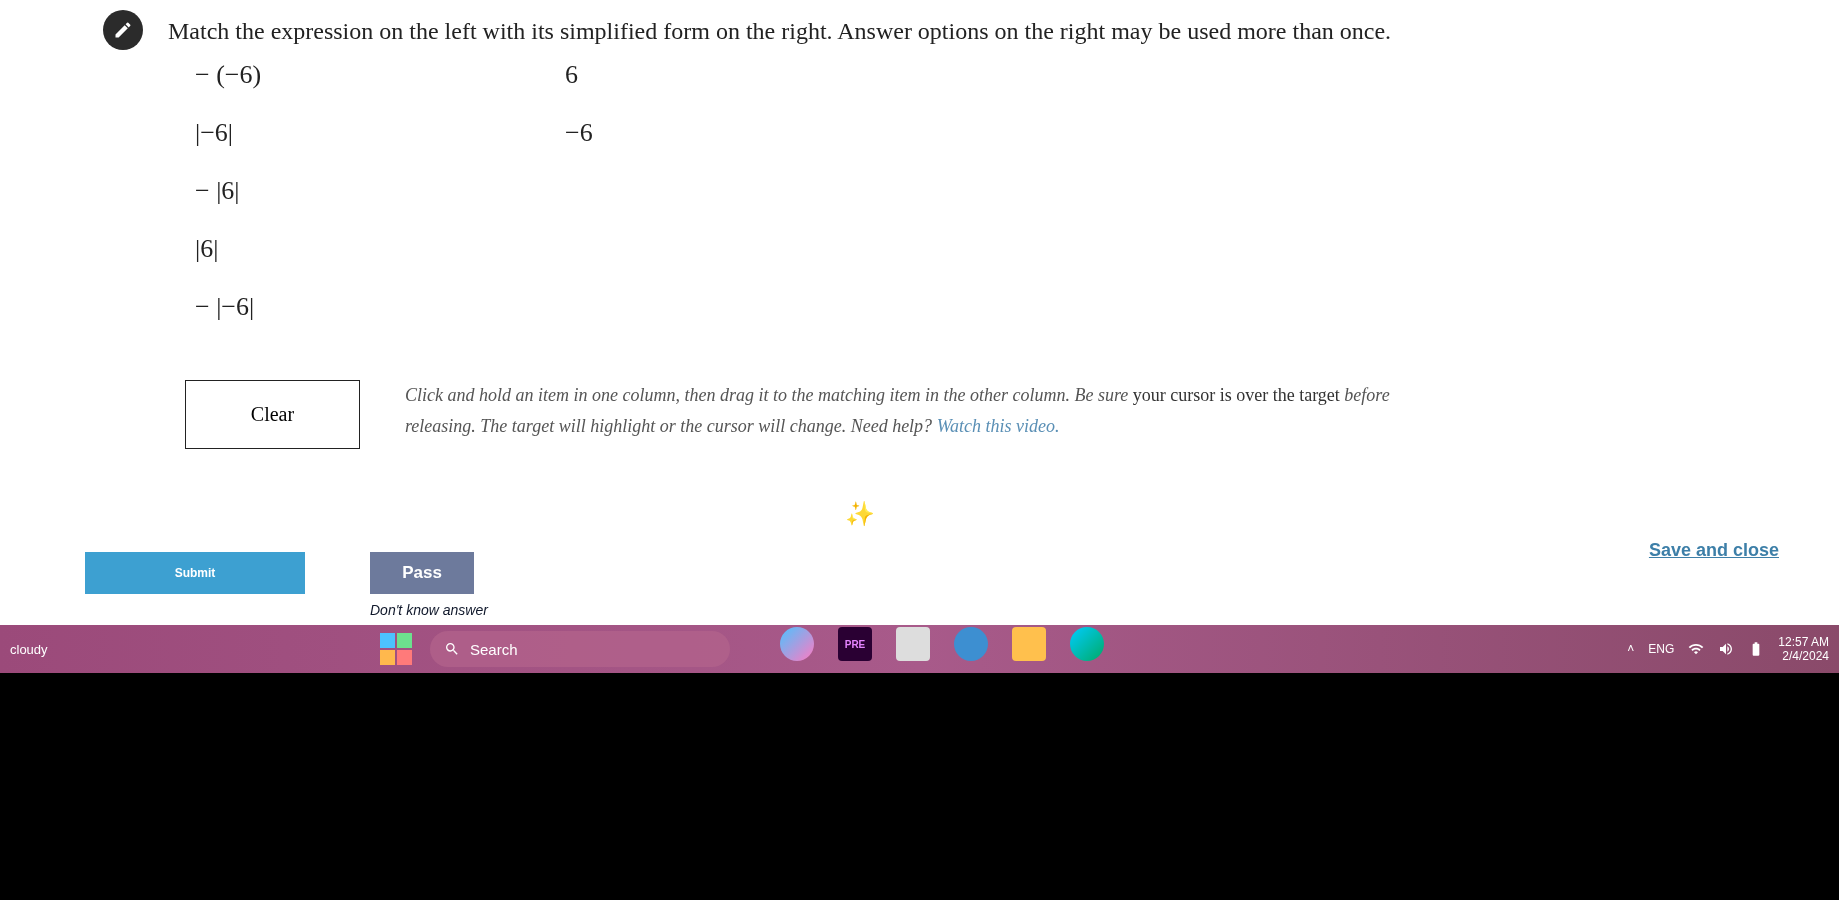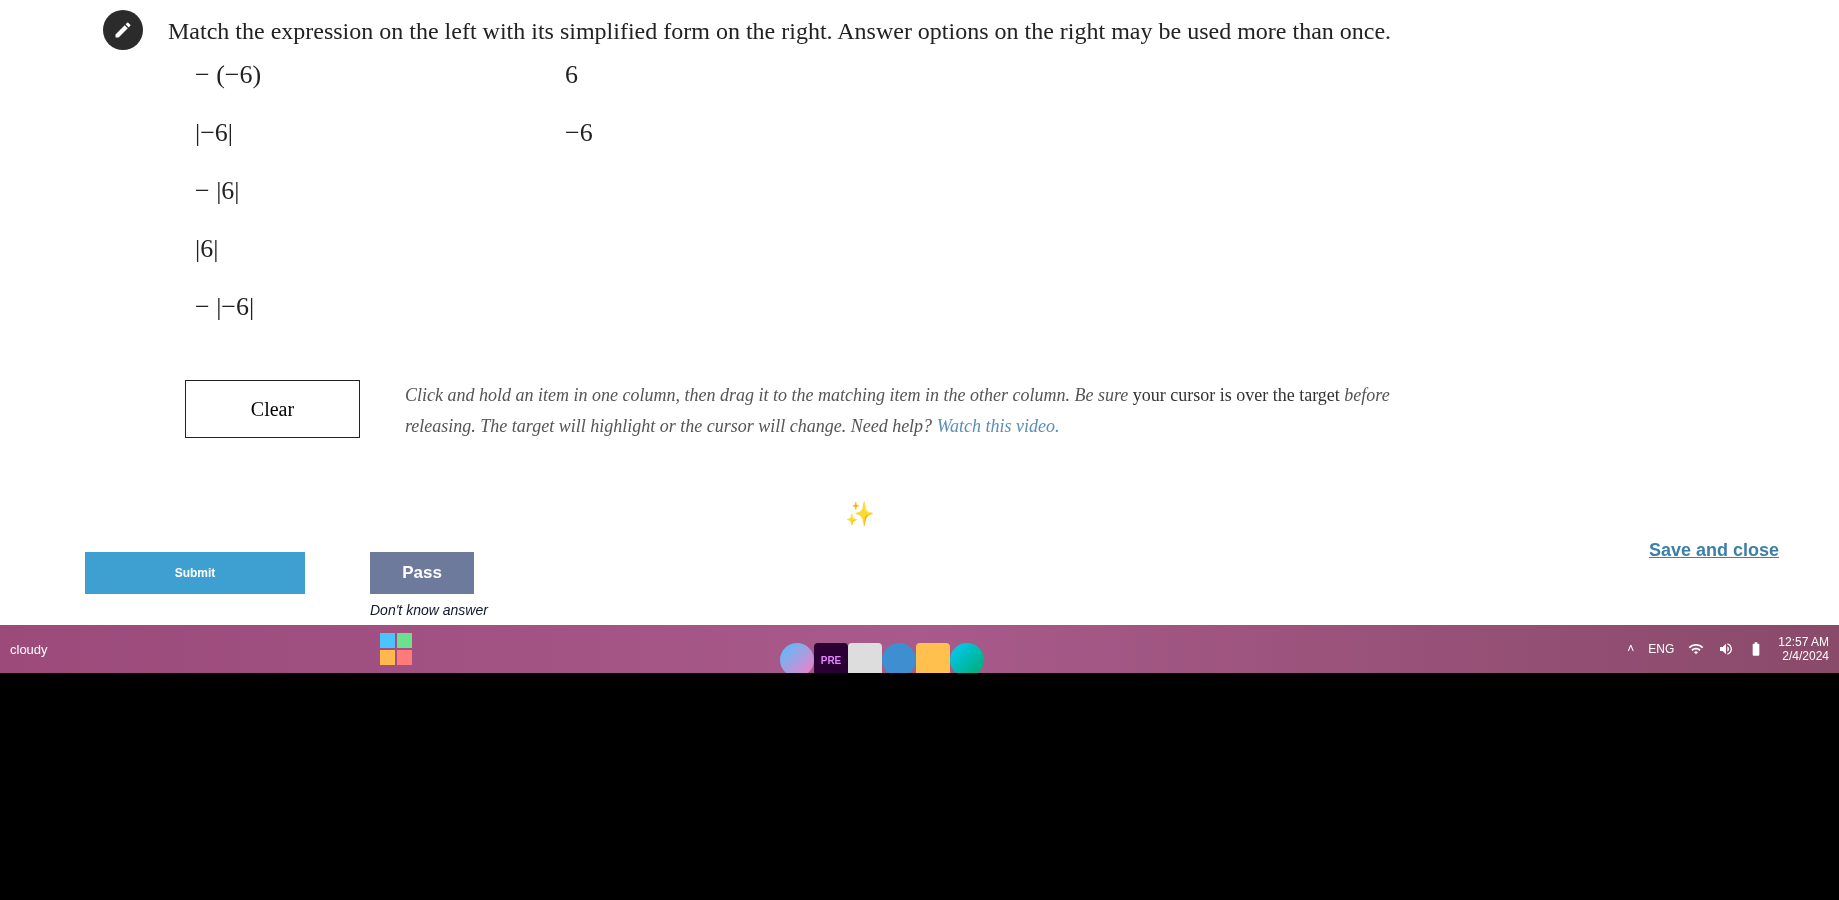--- a/index.html
+++ b/index.html
@@ -52,21 +52,21 @@
   .right-col {
     position: absolute;
     left: 565px;
     top: 60px;
   }
   .clear-box {
     position: absolute;
     left: 185px;
     top: 380px;
     width: 175px;
-    height: 58px;
+    height: 69px;
     border: 1px solid #222;
     display: flex;
     align-items: center;
     justify-content: center;
     font-size: 20px;
     cursor: pointer;
     background: #fff;
   }
   .instructions {
     position: absolute;
@@ -192,23 +192,23 @@
     align-items: center;
     padding: 0 14px;
     color: #fff;
     font-size: 15px;
     cursor: text;
   }
   .search-box svg { width: 16px; height: 16px; fill: #fff; margin-right: 10px; }
   .task-icons {
     position: absolute;
     left: 780px;
-    top: 18px;
-    display: flex;
-    gap: 0;
+    top: 2px;
+    display: flex;
+    gap: 24px;
   }
   .task-icon {
     width: 34px;
     height: 34px;
     border-radius: 4px;
     display: flex;
     align-items: center;
     justify-content: center;
     font-size: 18px;
     cursor: pointer;
@@ -284,20 +284,26 @@
     <span>cloudy</span>
   </div>
 
   <div class="start-btn">
     <div></div>
       <div></div>
       <div></div>
       <div></div>
   </div>
 
+  <div class="search-box">
+    <svg viewBox="0 0 24 24">
+        <path d="M15.5 14h-.79l-.28-.27A6.471 6.471 0 0 0 16 9.5 6.5 6.5 0 1 0 9.5 16c1.61 0 3.09-.59 4.23-1.57l.27.28v.79l5 4.99L20.49 19l-4.99-5zm-6 0C7.01 14 5 11.99 5 9.5S7.01 5 9.5 5 14 7.01 14 9.5 11.99 14 9.5 14z"></path>
+      </svg>
+    <span>Search</span>
+  </div>
 
   <div class="task-icons">
     <div class="task-icon" style="background:linear-gradient(135deg,#4cc2ff,#ff7ac2);border-radius:50%"></div>
     <div class="task-icon" style="background:#2a0033;color:#e584ff;font-size:10px;font-weight:bold">PRE</div>
     <div class="task-icon" style="background:#ddd"></div>
     <div class="task-icon" style="background:#3d8fd1;border-radius:50%"></div>
     <div class="task-icon" style="background:#ffc04d"></div>
     <div class="task-icon" style="background:linear-gradient(135deg,#0cf,#0a6);border-radius:50%"></div>
   </div>
 

